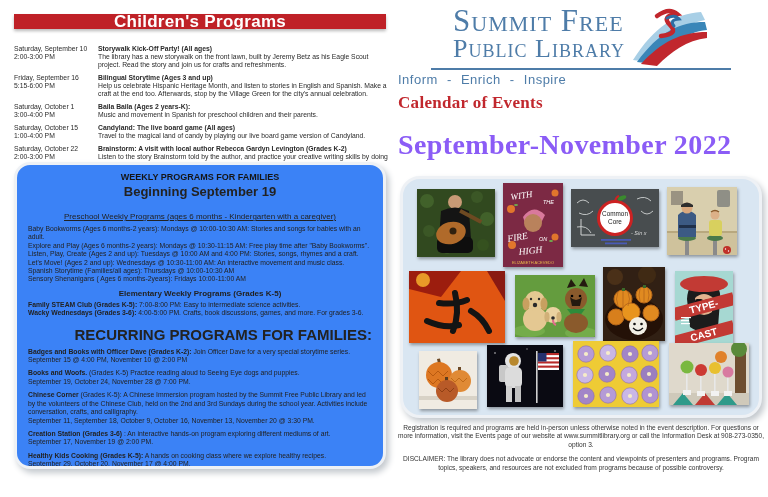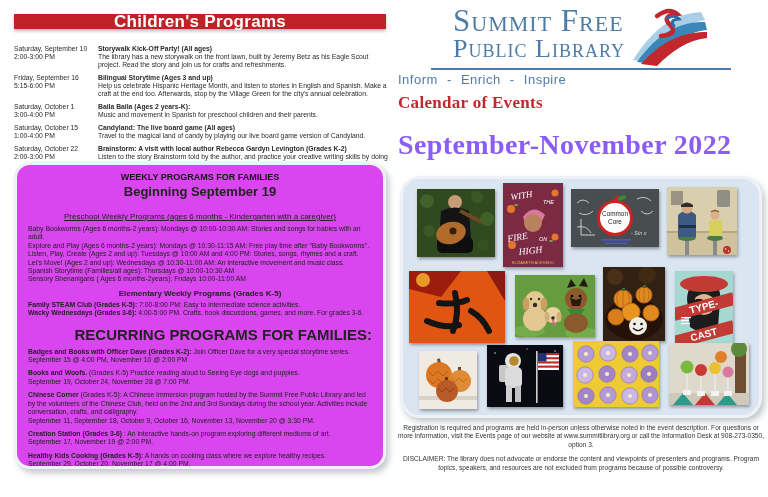--- a/index.html
+++ b/index.html
@@ -15,21 +15,21 @@
     font-weight:bold; font-size:17px; letter-spacing:.3px;
     box-shadow:0 2px 3px rgba(0,0,0,.28);
   }
   .events { position:absolute; left:14px; top:45px; width:374px; }
   .event { display:flex; margin-bottom:5px; }
   .ev-when { width:84px; flex:none; font-size:6.8px; line-height:8px; color:#2a2a2a; }
   .ev-body { flex:1; font-size:6.8px; line-height:8px; color:#2a2a2a; }
   .ev-title { font-weight:bold; }
   .blue-box {
     position:absolute; left:14px; top:162px; width:372px; height:307px; box-sizing:border-box;
-    background:#d946ef; border:3px solid #eef1f5; border-radius:16px;
+    background:#3b82f6; border:3px solid #eef1f5; border-radius:16px;
     box-shadow:3px 4px 6px #c4c9ce; padding:7px 11px 6px 11px; overflow:hidden;
   }
   .bb-title { text-align:center; font-weight:bold; font-size:9px; color:#151515; }
   .bb-sub { text-align:center; font-weight:bold; font-size:13px; margin-top:2px; }
   .bb-pre-head { text-align:center; font-size:8px; margin-top:13px;text-decoration:underline; }
   .bb-lines { margin-top:4px; font-size:6.8px; line-height:8.4px; }
   .bb-el-head { text-align:center; font-weight:bold; font-size:8px; margin-top:5px; margin-bottom:3px; }
   .bb-recur { text-align:right; font-weight:bold; font-size:15px; margin-top:8px; margin-bottom:2px; }
   .bb-item { font-size:6.8px; line-height:8.4px; margin-top:5px; }
   .bb-line { font-size:6.8px; line-height:8.4px; }

